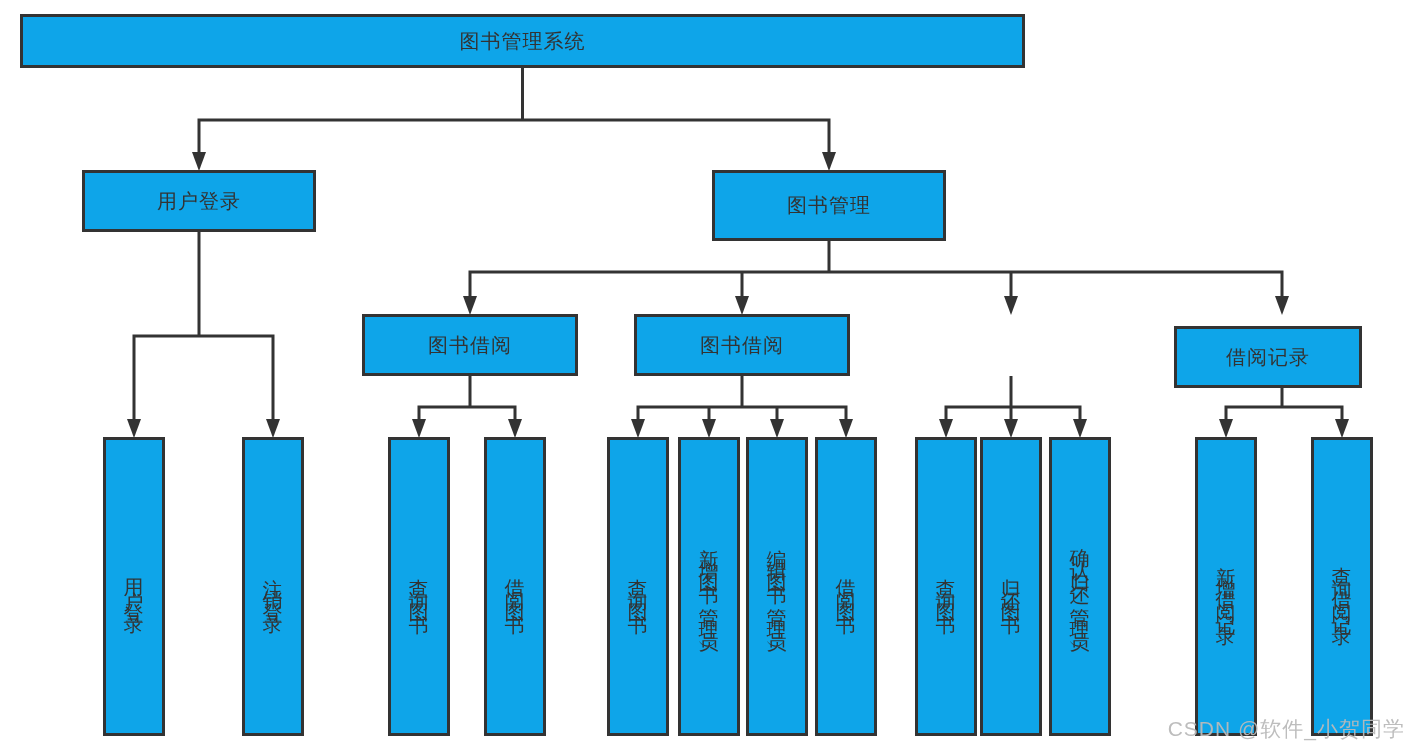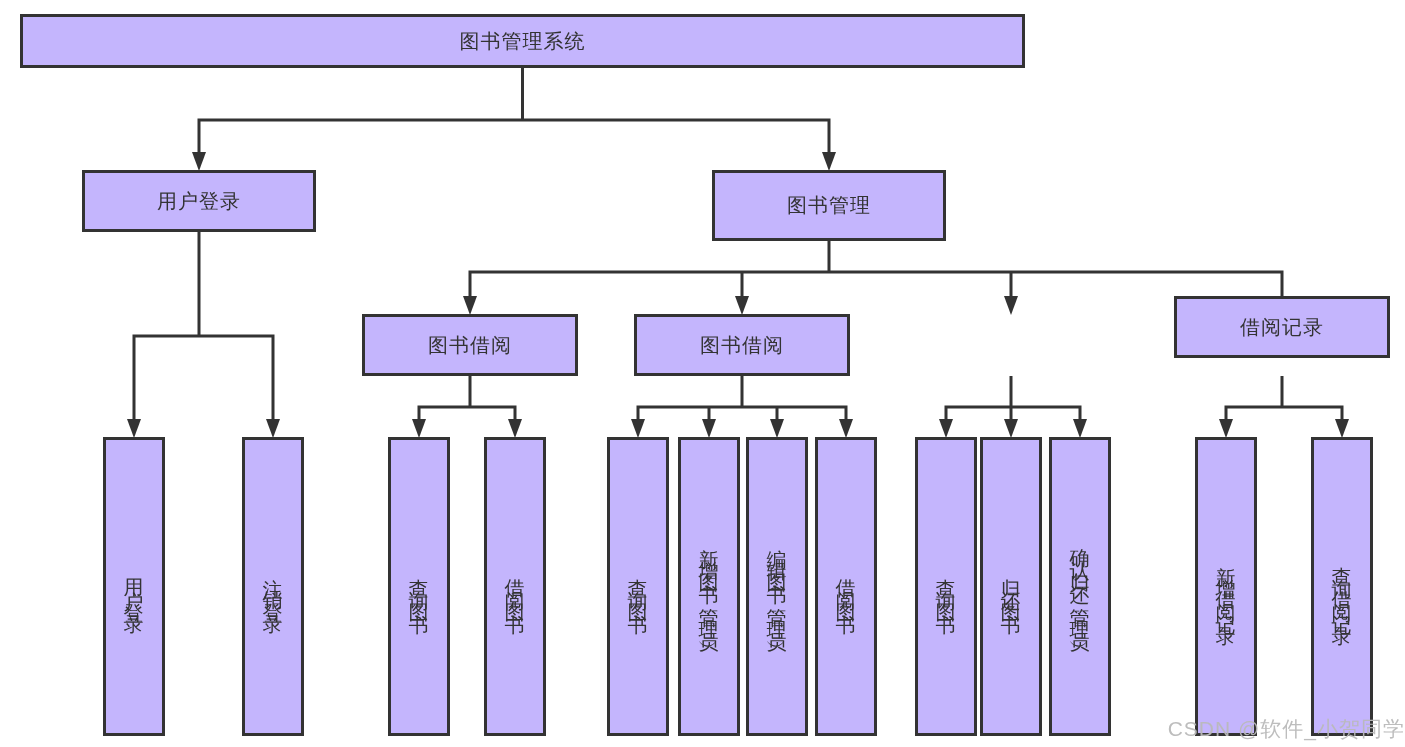--- a/index.html
+++ b/index.html
@@ -7,21 +7,21 @@
     position:relative;
     width:1405px;height:747px;
     background:#ffffff;
     font-family:"Liberation Sans","DejaVu Sans",sans-serif;
     overflow:hidden;
   }
   .connectors{position:absolute;left:0;top:0;z-index:1;}
   .box{
     position:absolute;
     box-sizing:border-box;
-    background:#c4b5fd;
+    background:#0ea5e9;
     border:3px solid #333333;
     display:flex;
     align-items:center;
     justify-content:center;
     color:#333333;
     font-size:20px;
     z-index:2;
     white-space:nowrap;
   }
   .box.h{letter-spacing:1px;}
@@ -78,21 +78,21 @@
     </g>
   </svg>
 
   <div class="box h" style="left:20px;top:14px;width:1005px;height:54px">图书管理系统</div>
 
   <div class="box h" style="left:82px;top:170px;width:234px;height:62px">用户登录</div>
   <div class="box h" style="left:712px;top:170px;width:234px;height:71px">图书管理</div>
 
   <div class="box h" style="left:362px;top:314px;width:216px;height:62px">图书借阅</div>
   <div class="box h" style="left:634px;top:314px;width:216px;height:62px">图书借阅</div>
-  <div class="box h" style="left:1174px;top:296px;width:216px;height:62px">借阅记录</div>
+  <div class="box h" style="left:1174px;top:326px;width:188px;height:62px">借阅记录</div>
 
   <div class="box v" style="left:103px;top:437px;width:62px;height:299px">用户登录</div>
   <div class="box v" style="left:242px;top:437px;width:62px;height:299px">注销登录</div>
 
   <div class="box v" style="left:388px;top:437px;width:62px;height:299px">查询图书</div>
   <div class="box v" style="left:484px;top:437px;width:62px;height:299px">借阅图书</div>
 
   <div class="box v" style="left:607px;top:437px;width:62px;height:299px">查询图书</div>
   <div class="box v" style="left:678px;top:437px;width:62px;height:299px">新增图书（管理员）</div>
   <div class="box v" style="left:746px;top:437px;width:62px;height:299px">编辑图书（管理员）</div>

